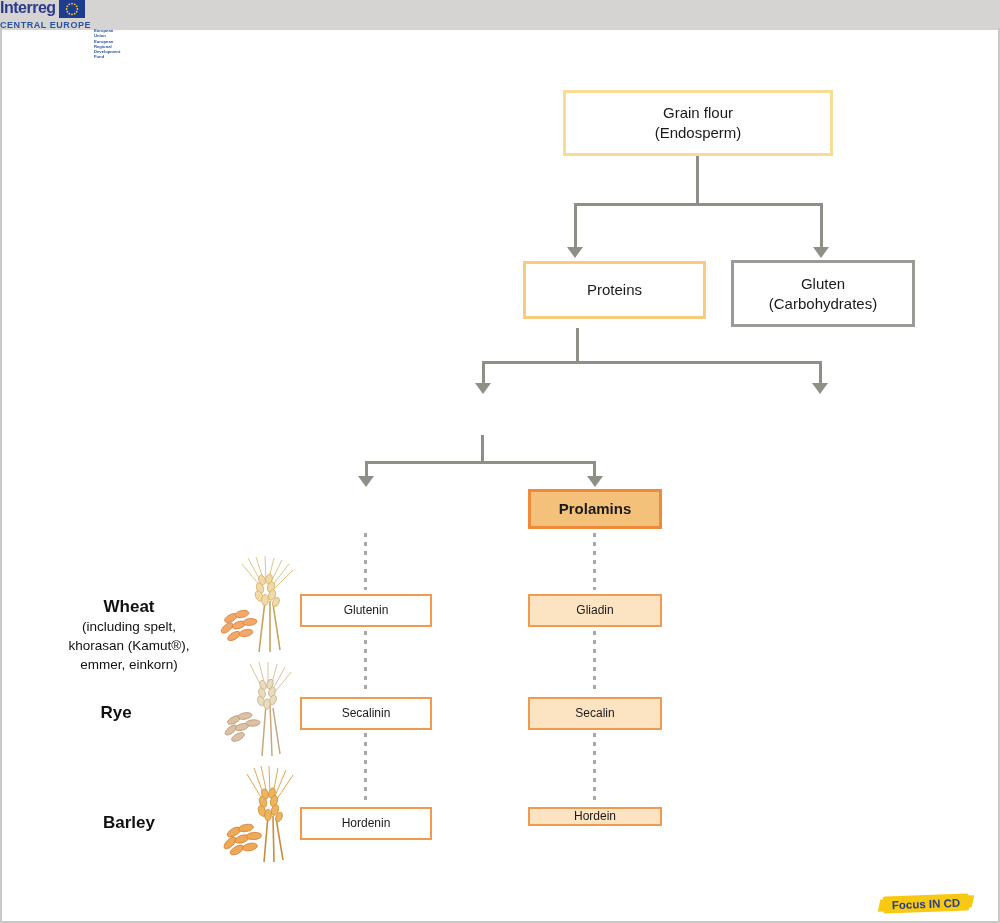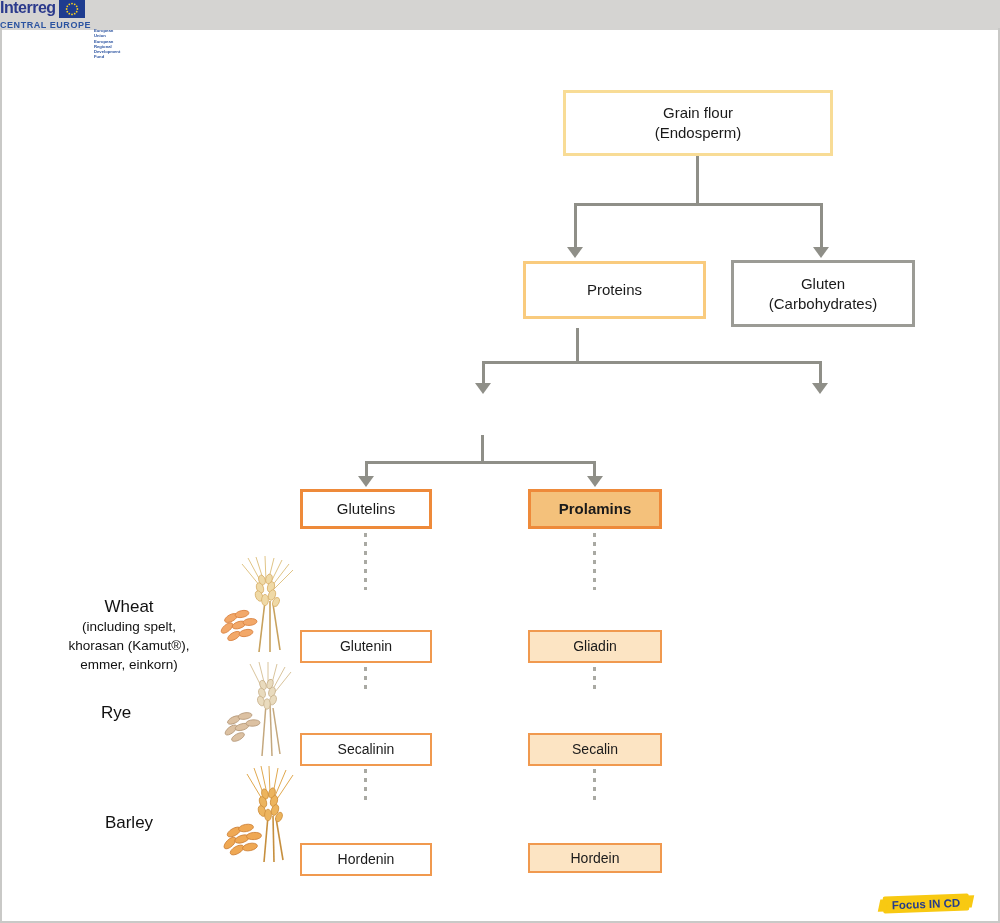--- a/index.html
+++ b/index.html
@@ -8,33 +8,33 @@
   .topbar { position:absolute; left:0; top:0; width:1000px; height:30px; background:#d5d4d2; }
   .frame { position:absolute; left:0; top:28px; width:1000px; height:895px;
            border-left:2px solid #c9c9c7; border-right:2px solid #c9c9c7; border-bottom:2px solid #c9c9c7;
            pointer-events:none; }
   .box { position:absolute; background:#fff; display:flex; flex-direction:column; align-items:center;
          justify-content:center; text-align:center; color:#1a1a1a; font-size:15px; line-height:1.32; }
   .b-yellow  { border:3px solid #f8dc96; }
   .b-lorange { border:3px solid #f9cb7e; }
   .b-orange  { border:3px solid #ee8a3a; }
   .b-gray    { border:3px solid #9b9b95; }
-  .b-leaf    { border:2px solid #f0994f; font-size:14px;margin-top:36px; }
+  .b-leaf    { border:2px solid #f0994f; font-size:12px; }
   .fill-orange { background:#f4c17b; }
   .fill-peach  { background:#fce4c3; }
   .bold { font-weight:bold; }
   .vline { position:absolute; width:3px; background:#8f8f88; }
   .hline { position:absolute; height:3px; background:#8f8f88; }
   .arrow-down { position:absolute; width:0; height:0;
                 border-left:8px solid transparent; border-right:8px solid transparent;
                 border-top:11px solid #8f8f88; }
   .dotline { position:absolute; width:3px;
              background:repeating-linear-gradient(to bottom,#a9a9a3 0 4px, transparent 4px 9px); }
   .rowlabel { position:absolute; text-align:center; color:#111; }
-  .rowlabel .title { font-size:17px; font-weight:normal; }
+  .rowlabel .title { font-size:17px; font-weight:bold; }
   .rowlabel .sub { font-size:13.5px; line-height:1.42; }
   .grain-icon { position:absolute; }
   
   .logo { position:absolute; left:872; top:858; width:126; }
   .logo-row1 { display:flex; align-items:flex-start; }
   .interreg { font-size:16px; font-weight:bold; color:#2b3a8c; letter-spacing:-0.5px; line-height:1; }
   .euflag { margin-left:3px; }
   .central { font-size:9px; font-weight:bold; color:#2b53a0; letter-spacing:0.55px; margin-top:2px; }
   .eutiny { position:absolute; left:94px; top:28px; font-size:4.2px; line-height:1.25; color:#2b53a0; font-weight:bold; }
   .ribbon { position:absolute; left:883px; top:895px; width:86px; height:17px; background:#f8c912;
@@ -87,23 +87,20 @@
     <span>Proteins</span>
   </div>
 
   <div class="box b-gray" style="left:731px; top:260px; width:184px; height:67px;">
     <span>Gluten</span>
     <span>(Carbohydrates)</span>
   </div>
 
 
 
-  <div class="box b-orange" style="left:300px; top:489px; width:132px; height:40px;">
-    <span>Glutelins</span>
-  </div>
 
   <div class="box b-orange fill-orange bold" style="left:528px; top:489px; width:134px; height:40px;">
     <span>Prolamins</span>
   </div>
 
   <div class="box b-leaf" style="left:300px; top:594px; width:132px; height:33px;">
     <span>Glutenin</span>
   </div>
   <div class="box b-leaf fill-peach" style="left:528px; top:594px; width:134px; height:33px;">
     <span>Gliadin</span>
@@ -112,21 +109,21 @@
   <div class="box b-leaf" style="left:300px; top:697px; width:132px; height:33px;">
     <span>Secalinin</span>
   </div>
   <div class="box b-leaf fill-peach" style="left:528px; top:697px; width:134px; height:33px;">
     <span>Secalin</span>
   </div>
 
   <div class="box b-leaf" style="left:300px; top:807px; width:132px; height:33px;">
     <span>Hordenin</span>
   </div>
-  <div class="box b-leaf fill-peach" style="left:528px; top:807px; width:134px; height:30px;">
+  <div class="box b-leaf fill-peach" style="left:528px; top:807px; width:134px; height:19px;">
     <span>Hordein</span>
   </div>
 
   <div class="rowlabel" style="left:40px; top:597px; width:178px;">
     <div class="title">Wheat</div>
     <div class="sub">(including spelt,</div>
     <div class="sub">khorasan (Kamut®),</div>
     <div class="sub">emmer, einkorn)</div>
   </div>
   <div class="rowlabel" style="left:27px; top:703px; width:178px;">

